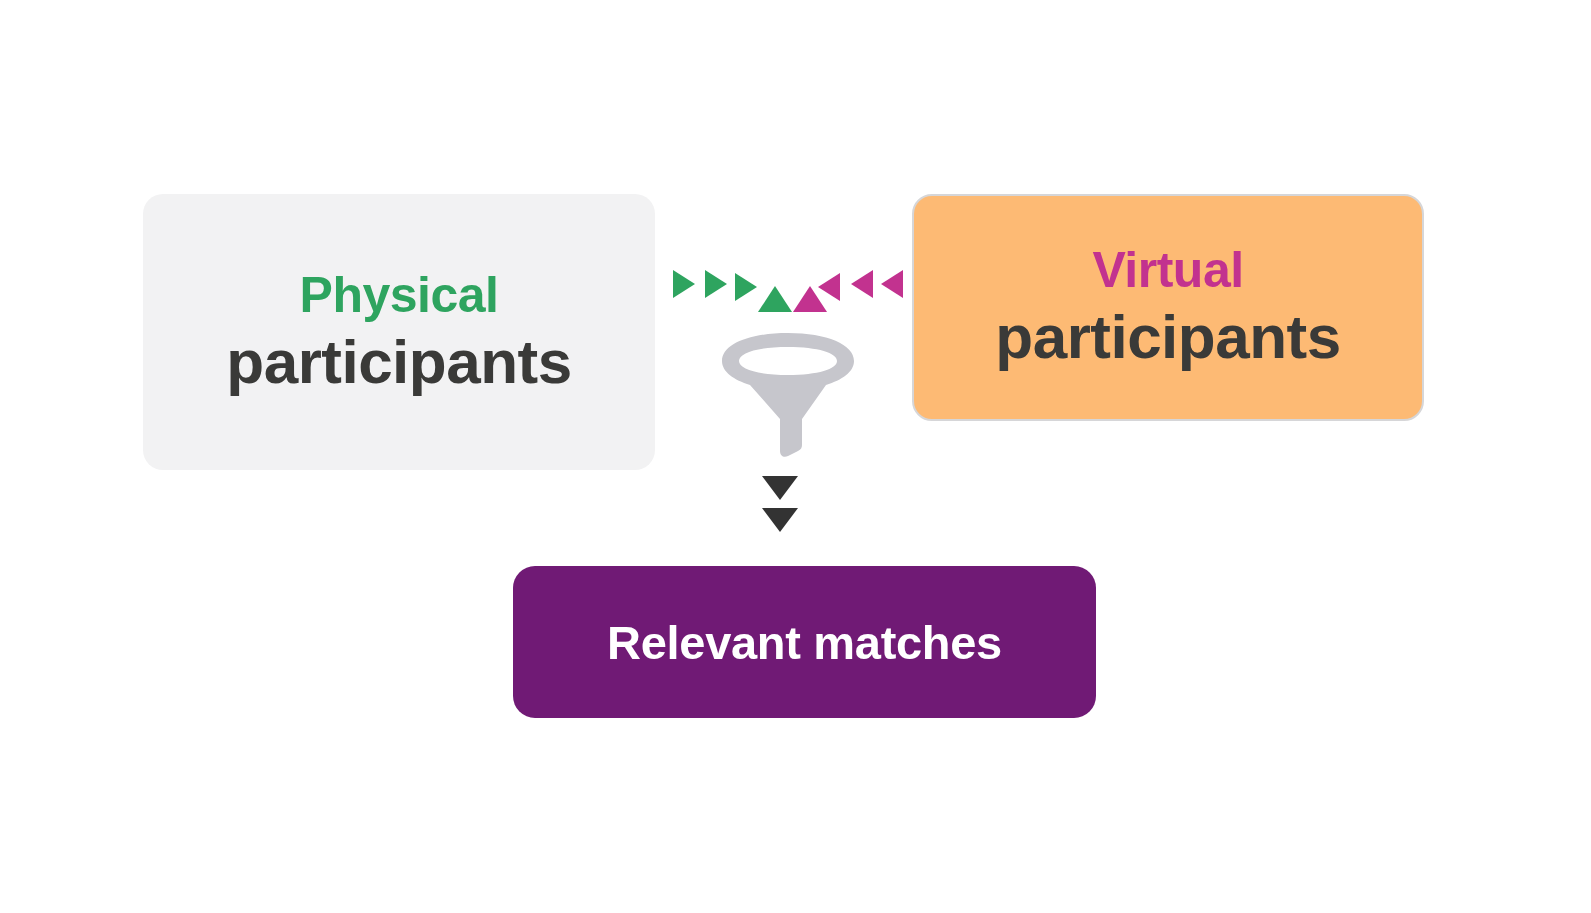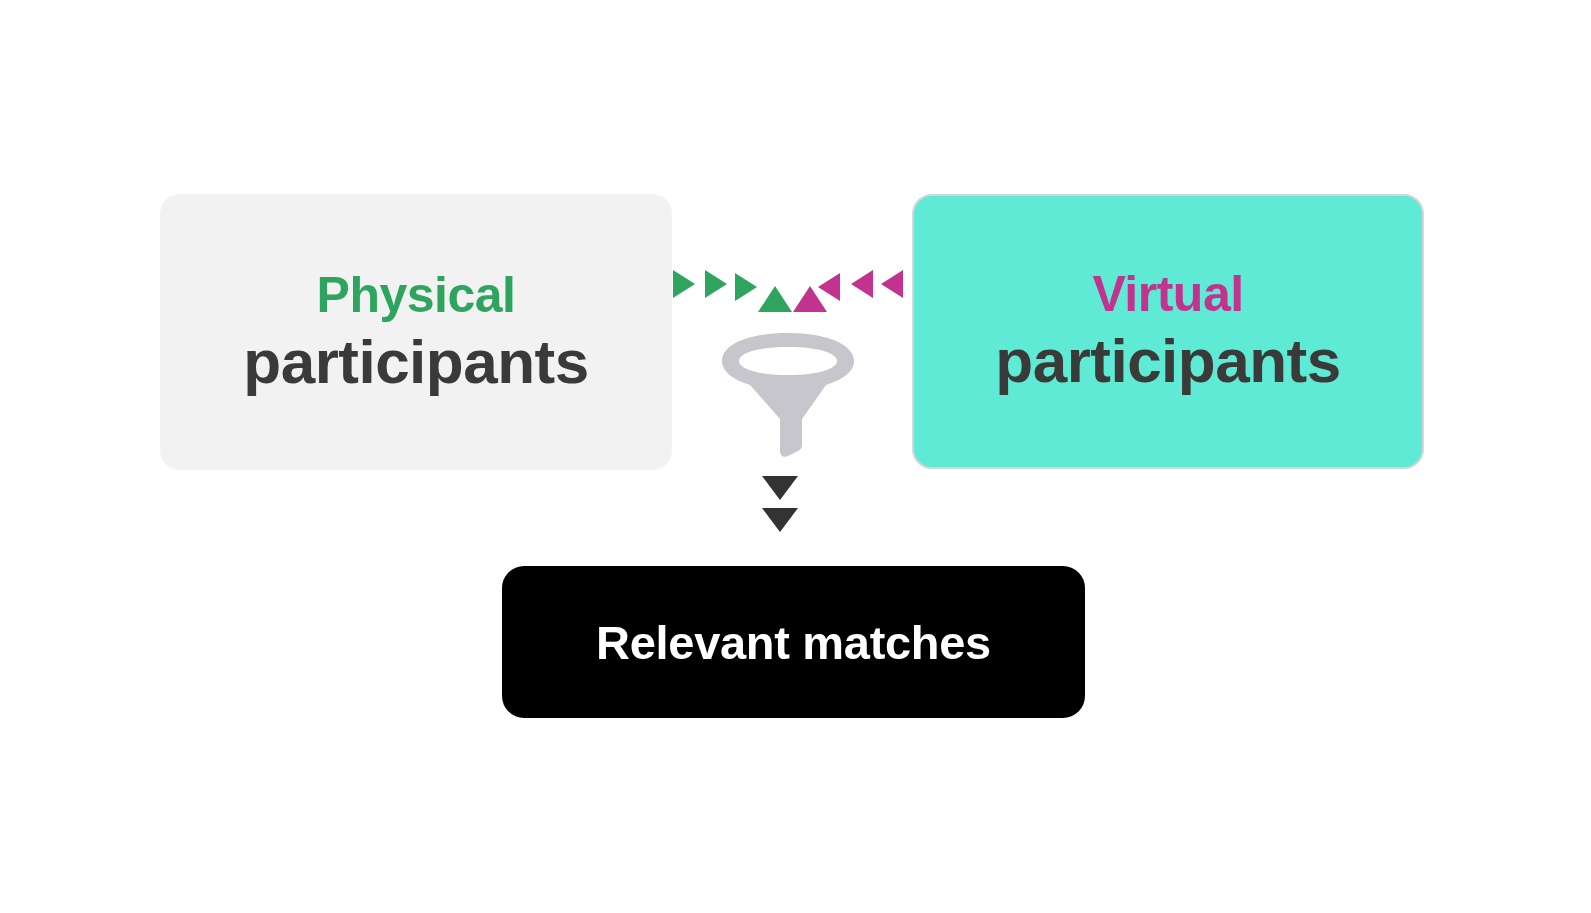--- a/index.html
+++ b/index.html
@@ -25,33 +25,33 @@
     position: absolute;
     box-sizing: border-box;
     display: flex;
     flex-direction: column;
     align-items: center;
     justify-content: center;
     text-align: center;
     line-height: 1.18;
   }
   #card-physical {
-    left: 160px;
+    left: 143px;
     top: 194px;
     width: 512px;
     height: 276px;
     background: #f2f2f3;
     border-radius: 20px;
   }
   #card-virtual {
     left: 912px;
     top: 194px;
     width: 512px;
-    height: 275px;
-    background: #5eead4;
+    height: 227px;
+    background: #fdba74;
     border: 2px solid #d6d6d8;
     border-radius: 20px;
   }
   .card-line1 {
     font-size: 50px;
     font-weight: bold;
     letter-spacing: -0.5px;
     margin: 0;
   }
   .card-line2 {
@@ -117,25 +117,25 @@
     border-left: 18px solid transparent;
     border-right: 18px solid transparent;
     border-top: 24px solid #333333;
   }
   #chev-1 { top: 0px; }
   #chev-2 { top: 32px; }
 
   
   #btn-relevant-matches {
     position: absolute;
-    left: 502px;
+    left: 513px;
     top: 566px;
     width: 583px;
     height: 152px;
-    background: #000000;
+    background: #701a75;
     border: none;
     border-radius: 22px;
     color: #ffffff;
     font-family: "Liberation Sans", sans-serif;
     font-size: 47px;
     font-weight: bold;
     letter-spacing: -0.3px;
     display: flex;
     align-items: center;
     justify-content: center;

